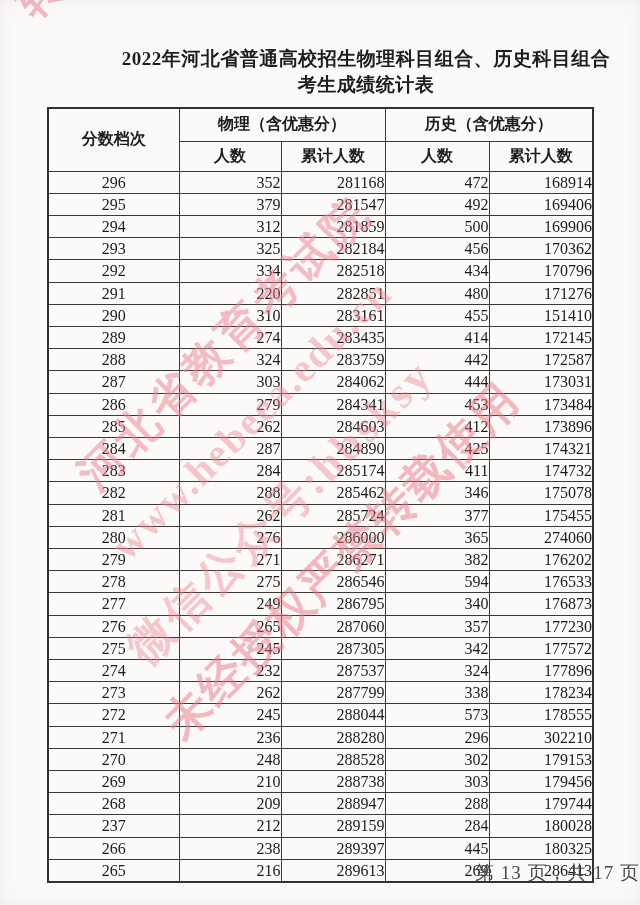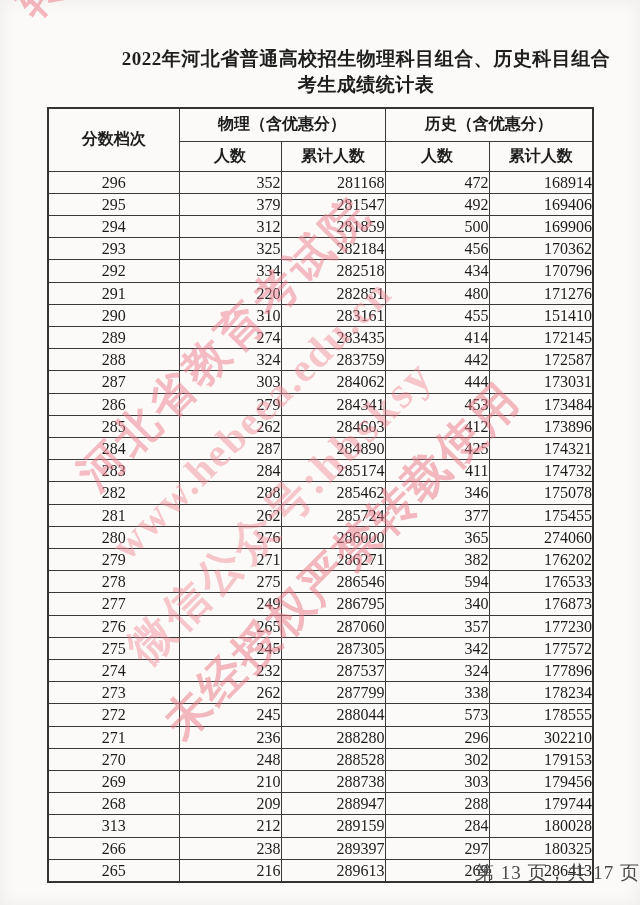--- a/index.html
+++ b/index.html
@@ -288,31 +288,31 @@
         <td class="num">179456</td>
       </tr>
       <tr>
         <td class="score">268</td>
         <td class="num">209</td>
         <td class="num">288947</td>
         <td class="num">288</td>
         <td class="num">179744</td>
       </tr>
       <tr>
-        <td class="score">313</td>
+        <td class="score">237</td>
         <td class="num">212</td>
         <td class="num">289159</td>
         <td class="num">284</td>
         <td class="num">180028</td>
       </tr>
       <tr>
         <td class="score">266</td>
         <td class="num">238</td>
         <td class="num">289397</td>
-        <td class="num">297</td>
+        <td class="num">445</td>
         <td class="num">180325</td>
       </tr>
       <tr>
         <td class="score">265</td>
         <td class="num">216</td>
         <td class="num">289613</td>
         <td class="num">269</td>
         <td class="num">286413</td>
       </tr>
     </tbody>

